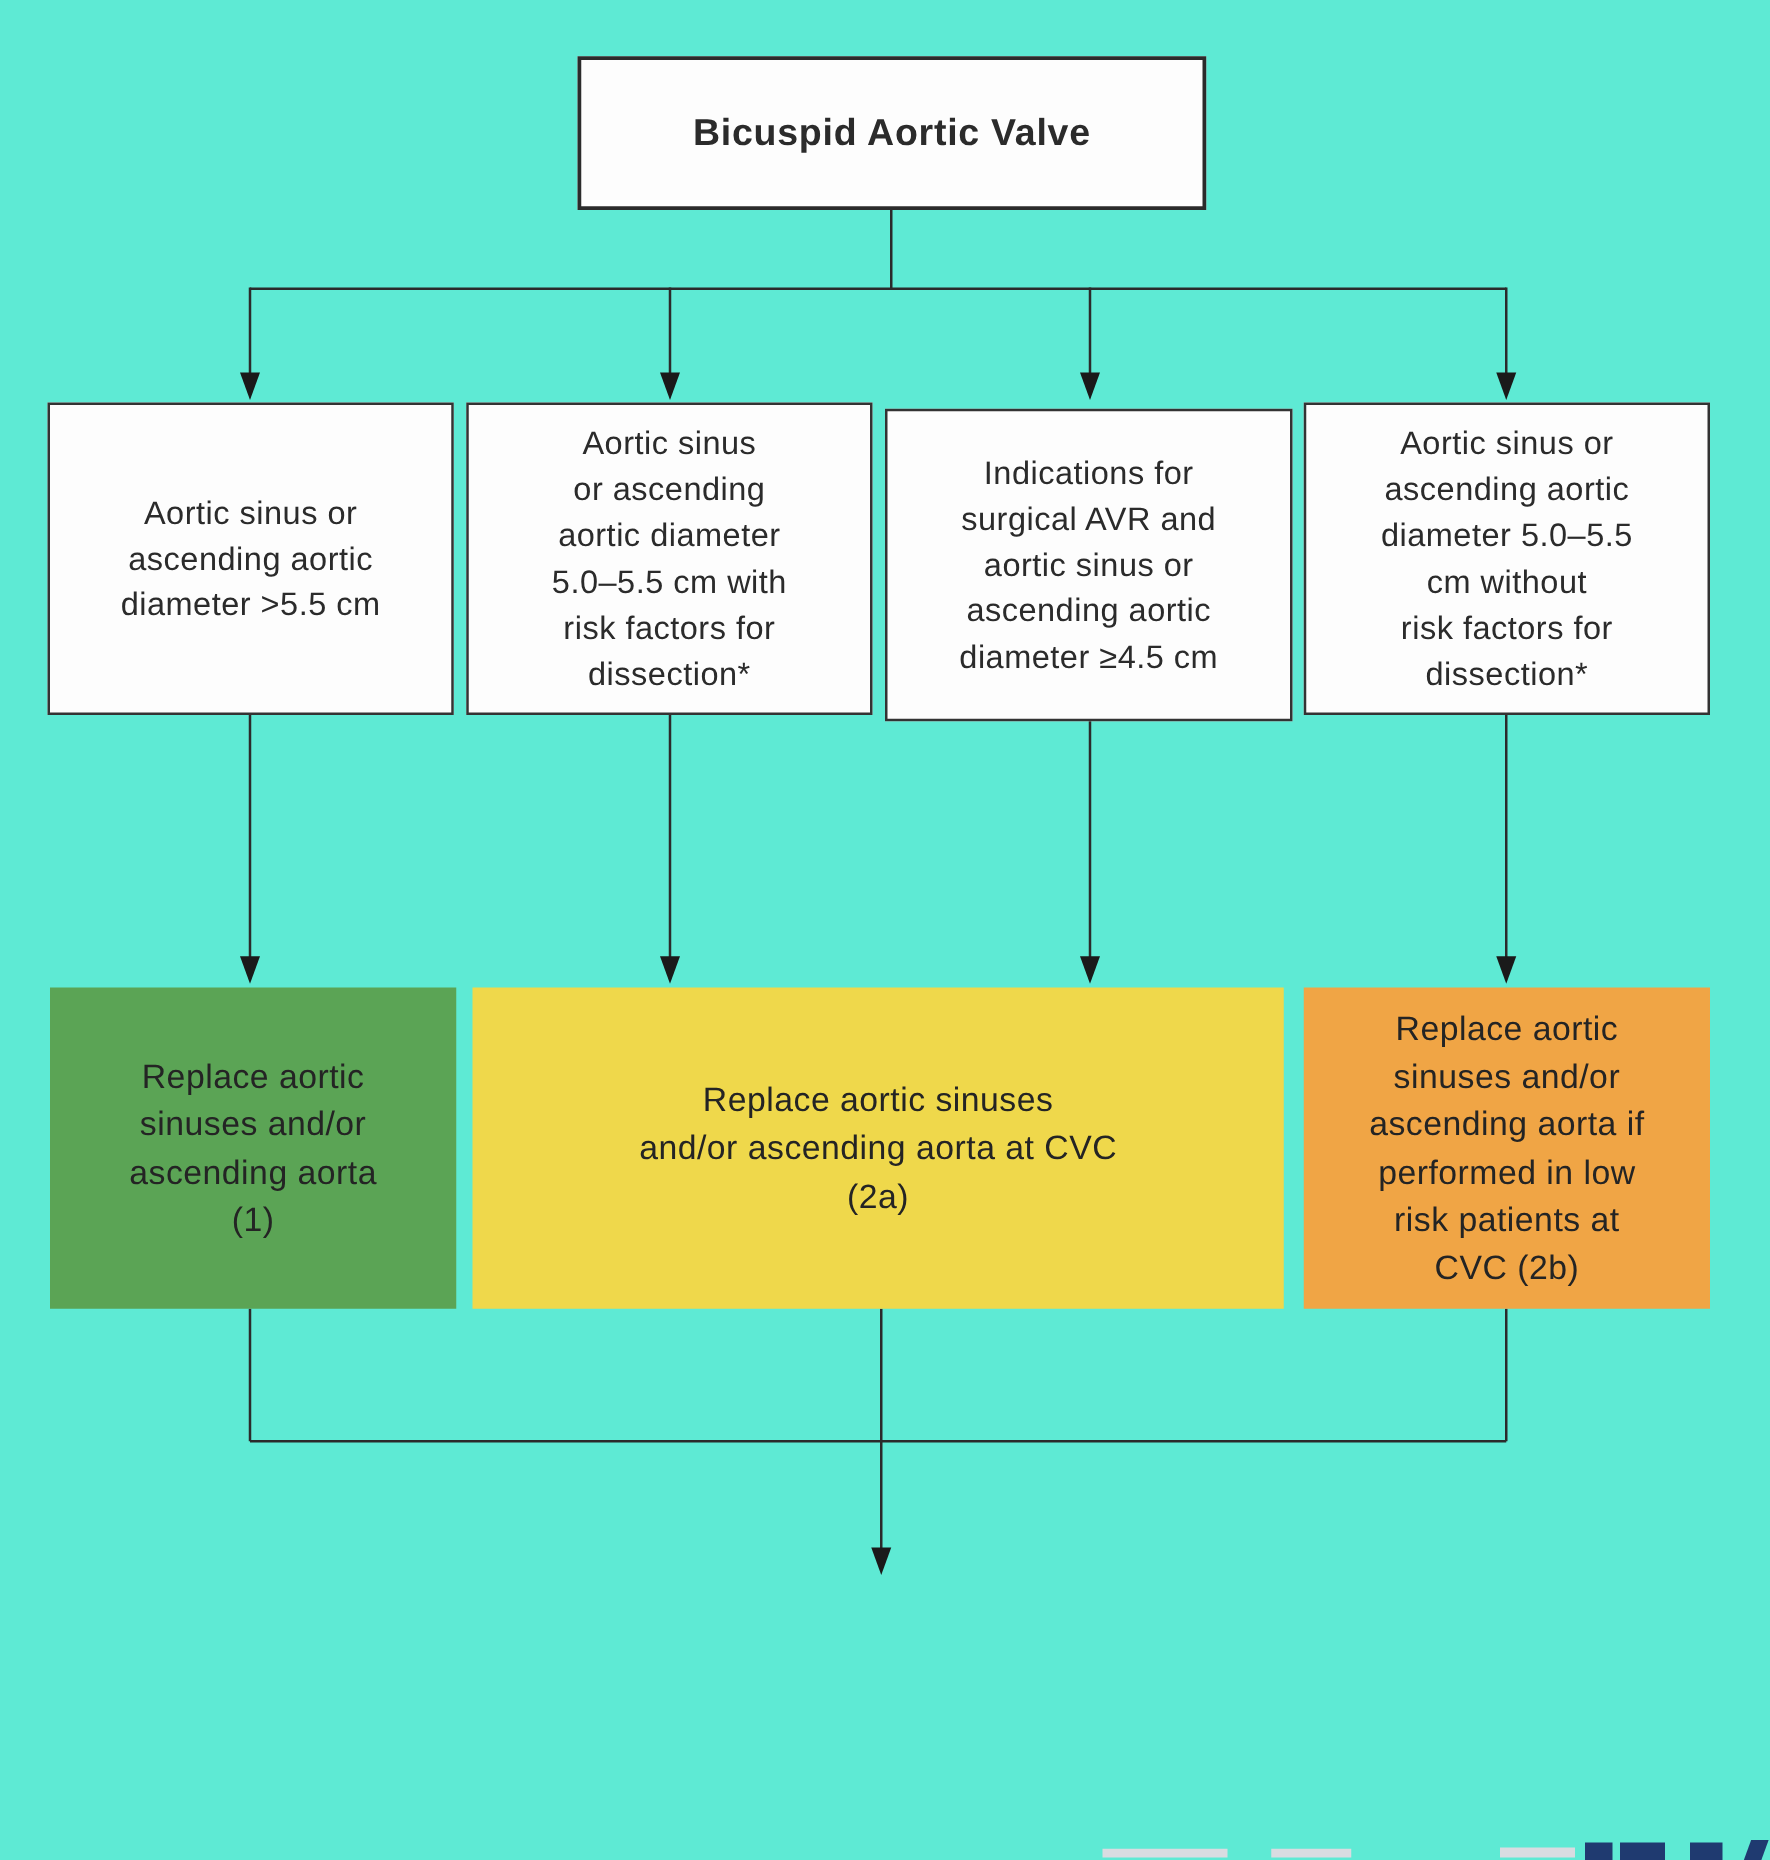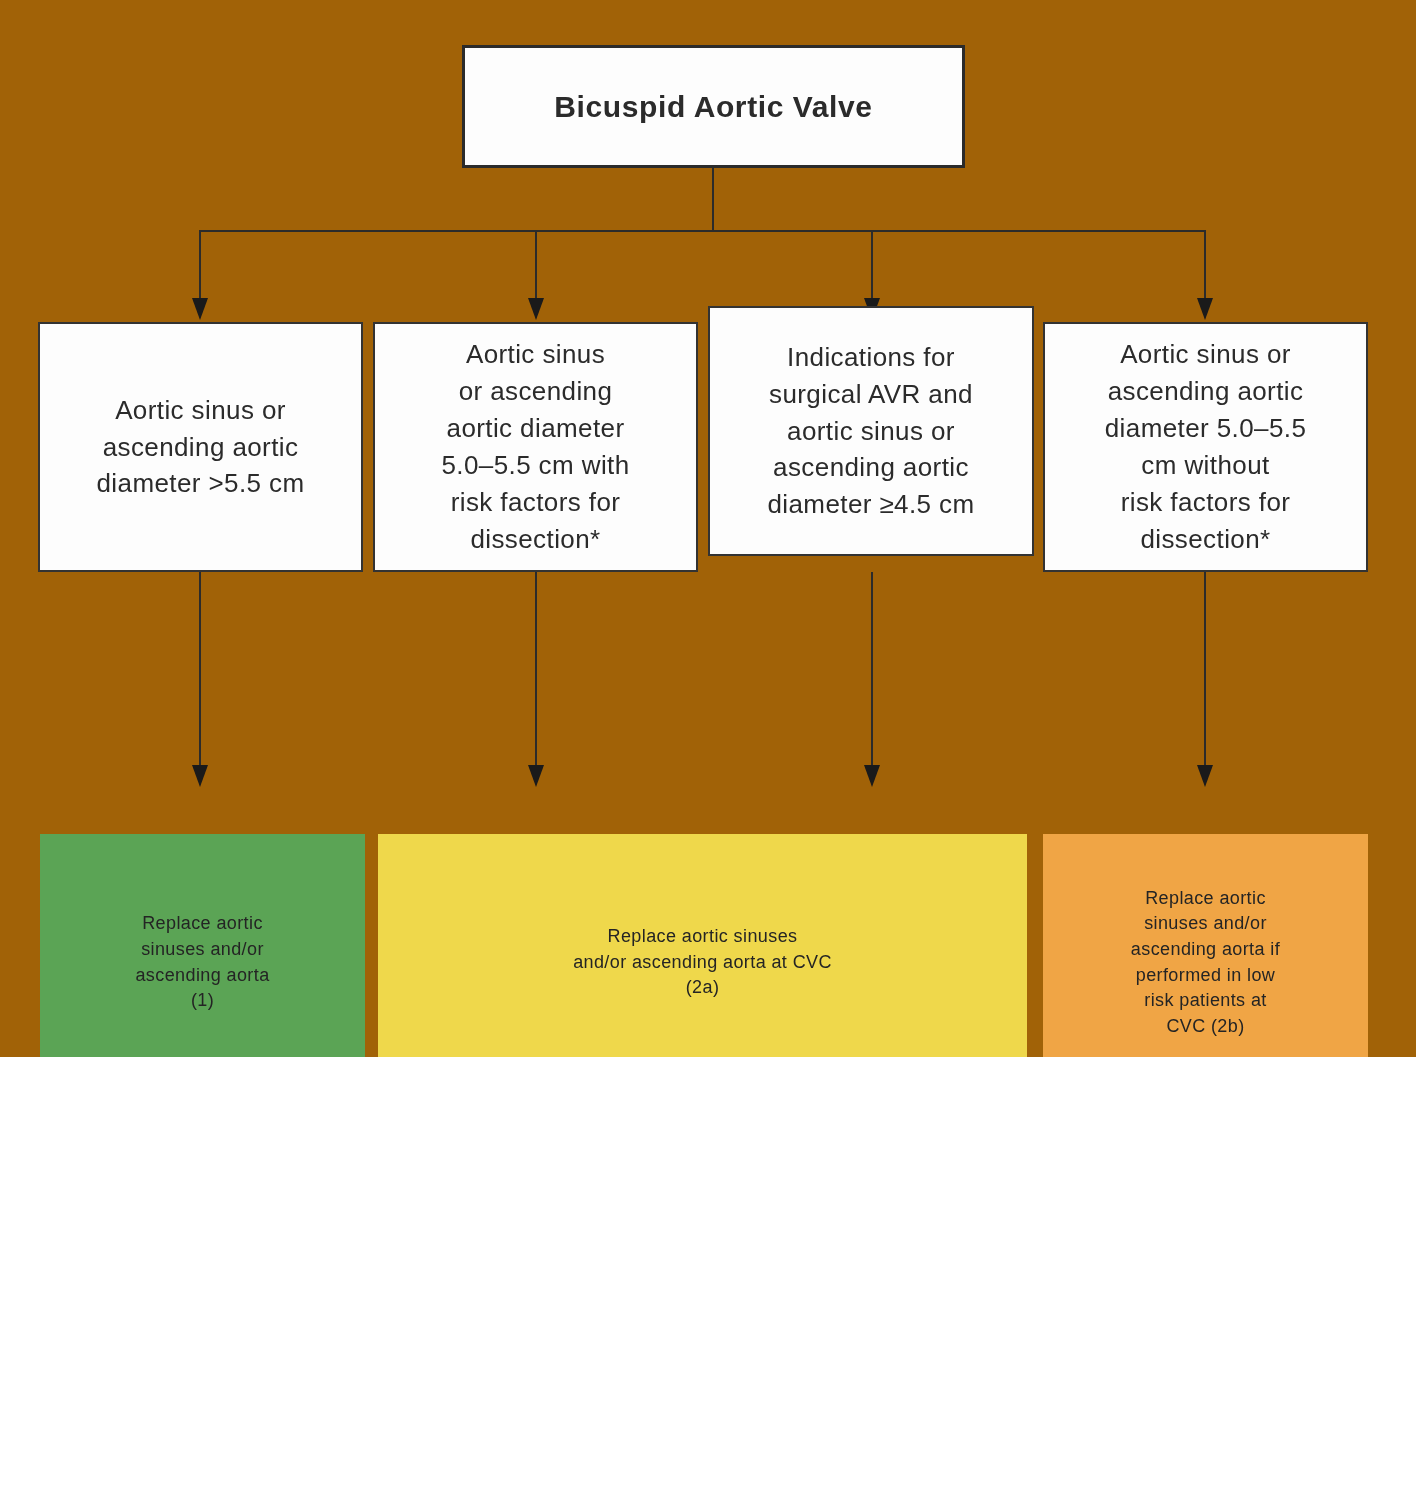--- a/index.html
+++ b/index.html
@@ -1,19 +1,19 @@
 <!DOCTYPE html>
 <html><head>
 <meta charset="utf-8">
 <style>
   html,body{margin:0;padding:0;background:#ffffff;}
   #stage{
     position:relative;
-    width:1416px;height:1057px;
-    background:#a16207;
+    width:1416px;height:1488px;
+    background:#5eead4;
     font-family:"Liberation Sans", sans-serif;
     overflow:hidden;
   }
   .box{
     position:absolute;
     display:flex;align-items:center;justify-content:center;
     text-align:center;
     box-sizing:border-box;
     white-space:pre-line;
     color:#2b2b2b;
@@ -26,24 +26,23 @@
     line-height:1.42;
   }
   .title-box{
     background:#fdfdfd;
     border:3px solid #2b2b2b;
     font-size:30px;
     font-weight:bold;
     letter-spacing:0.6px;
   }
   .outcome-box{
-    font-size:18px;
+    font-size:27px;
     line-height:1.42;
     color:#242424;
-    margin-top:44px;
   }
   #connectors{position:absolute;left:0;top:0;pointer-events:none;}
   #footnote{
     position:absolute;
     left:45px;top:1292px;width:330px;
     font-size:21px;font-weight:bold;line-height:1.42;
     color:#111111;
     white-space:pre-line;
     letter-spacing:0px;
   }
@@ -94,21 +93,21 @@
 diameter &gt;5.5 cm</span>
   </div>
   <div class="box white-box" style="left:373px;top:322px;width:325px;height:250px;align-items:center;">
     <span>Aortic sinus
 or ascending
 aortic diameter
 5.0–5.5 cm with
 risk factors for
 dissection*</span>
   </div>
-  <div class="box white-box" style="left:708px;top:306px;width:326px;height:250px;">
+  <div class="box white-box" style="left:708px;top:327px;width:326px;height:250px;">
     <span>Indications for
 surgical AVR and
 aortic sinus or
 ascending aortic
 diameter ≥4.5 cm</span>
   </div>
   <div class="box white-box" style="left:1043px;top:322px;width:325px;height:250px;">
     <span>Aortic sinus or
 ascending aortic
 diameter 5.0–5.5

